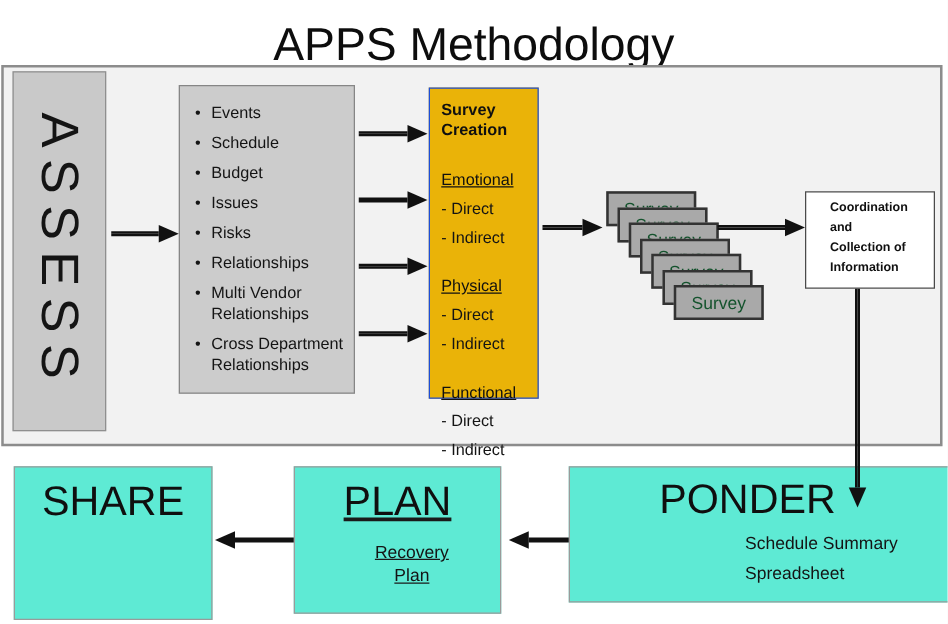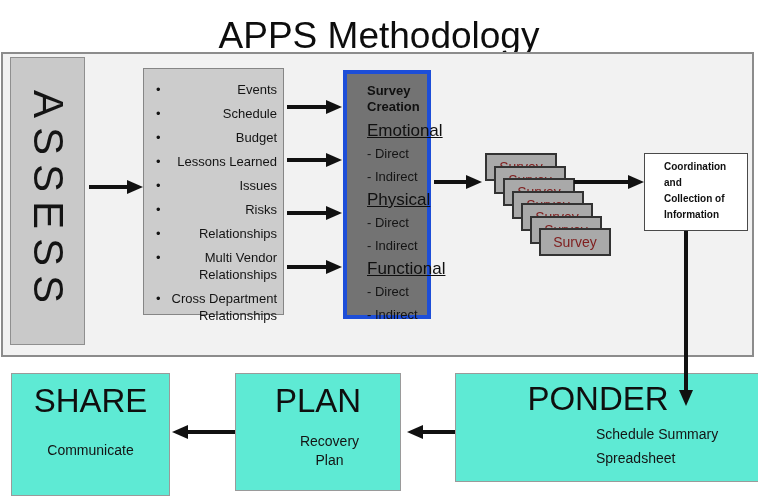--- a/index.html
+++ b/index.html
@@ -34,66 +34,65 @@
     writing-mode:vertical-rl; text-orientation:mixed;
     font-size:42px; letter-spacing:9px; color:#141414; font-weight:400;
     white-space:nowrap;
   }
 
   
   #factors-box {
     position:absolute; left:143px; top:68px; width:141px; height:247px;
     background:#cccccc; border:1px solid #868686;
     padding:12px 6px 6px 12px;
-    text-align:right;
   }
   #factors-box ul { list-style:none; }
   #factors-box li {
     font-size:13px; line-height:17px; margin-bottom:7px;
     position:relative; padding-left:13px; color:#141414;
   }
   #factors-box li::before { content:"\2022"; position:absolute; left:0; top:0; }
 
   
   #survey-creation-box {
     position:absolute; left:343px; top:70px; width:88px; height:249px;
-    background:#737373; border:4px solid #1d4ed8;
-    padding:9px 6px 4px 20px;
+    background:#eab308; border:1px solid #1d4ed8;
+    padding:9px 6px 4px 9px;
   }
   .sc-title { font-size:13px; font-weight:700; line-height:16px; color:#101010; }
-  .sc-head  { font-size:17px; text-decoration:underline; margin-top:8px; line-height:15px; color:#101010; }
+  .sc-head  { font-size:13px; text-decoration:underline; margin-top:24px; line-height:15px; color:#101010; }
   .sc-item  { font-size:13px; margin-top:8px; line-height:15px; color:#141414; }
 
   
   #survey-stack { position:absolute; left:485px; top:153px; width:130px; height:110px; }
   .card {
     position:absolute; width:72px; height:28px;
     background:#a9a9a9; border:2px solid #333333;
     display:flex; align-items:center; justify-content:center;
-    font-size:14px; color:#7f1d1d; overflow:hidden;
+    font-size:14px; color:#14532d; overflow:hidden;
   }
 
   
   #coordination-box {
     position:absolute; left:644px; top:153px; width:104px; height:78px;
     background:#ffffff; border:1px solid #4a4a4a;
     padding:5px 4px 4px 7px;
   }
   #coordination-label {
     font-size:10px; font-weight:700; line-height:16px;
     white-space:pre-line; color:#101010;margin-left:12px;
   }
 
   
   .stage-box {
     position:absolute; background:#5eead4; border:1px solid #9a9a9a;
     text-align:center;
   }
   #share-box  { left:11px;  top:373px; width:159px; height:123px; padding-top:8px; }
-  #plan-box   { left:235px; top:373px; width:166px; height:118px; padding-top:8px; }
+  #plan-box   { left:235px; top:373px; width:166px; height:118px; padding-top:8px;text-decoration:underline; }
   #ponder-box { left:455px; top:373px; width:348px; height:109px; padding-top:6px; }
   .stage-title { font-size:33px; font-weight:400; color:#0f0f0f; line-height:1.15; }
   #ponder-box .stage-title { padding-right:62px; }
   .stage-sub { font-size:14px; color:#141414; }
   #share-box .stage-sub { margin-top:22px; }
   #plan-box .stage-sub { margin-top:12px; line-height:19px;padding-left:23px; }
   #ponder-sub { text-align:left; margin:8px 0 0 140px; }
   #ponder-sub .stage-sub { display:block; margin-bottom:8px; }
 
   
@@ -116,21 +115,20 @@
 
 <div id="assess-box">
   <div id="assess-label">ASSESS</div>
 </div>
 
 <div id="factors-box">
   <ul>
       <li>Events</li>
       <li>Schedule</li>
       <li>Budget</li>
-      <li>Lessons Learned</li>
       <li>Issues</li>
       <li>Risks</li>
       <li>Relationships</li>
       <li>Multi Vendor Relationships</li>
       <li>Cross Department Relationships</li>
     </ul>
 </div>
 
 <div id="survey-creation-box">
   <div class="sc-title">Survey Creation</div>
@@ -175,21 +173,20 @@
 <div id="plan-box" class="stage-box">
   <div class="stage-title">PLAN</div>
   <div class="stage-sub">
     <div>Recovery</div>
     <div>Plan</div>
   </div>
 </div>
 
 <div id="share-box" class="stage-box">
   <div class="stage-title">SHARE</div>
-  <div class="stage-sub">Communicate</div>
 </div>
 
 <div class="arrow-h" style="left:89px; top:180px; width:54px;">
   <div class="shaft"></div>
     <div class="head-r"></div>
 </div>
 <div class="arrow-h" style="left:287px; top:100px; width:55px;">
   <div class="shaft"></div>
     <div class="head-r"></div>
 </div>

